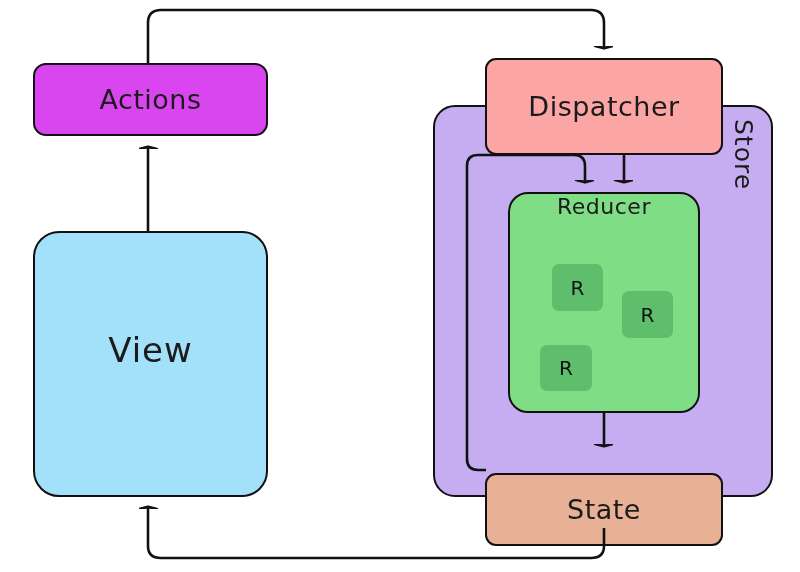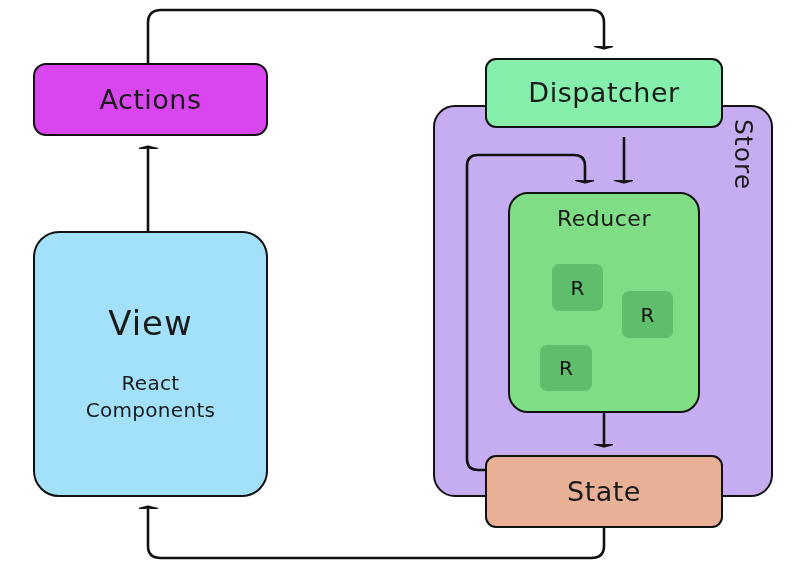--- a/index.html
+++ b/index.html
@@ -85,63 +85,62 @@
     color: #1b1b1b;
     writing-mode: vertical-rl;
     text-orientation: mixed;
     transform: rotate(0deg);
   }
   
   #dispatcher-node {
     left: 485px;
     top: 58px;
     width: 238px;
-    height: 70px;
+    height: 97px;
     border-radius: 11px;
-    background: #86efac;
+    background: #fca5a5;
     font-size: 27px;
     letter-spacing: 0.5px;
     z-index: 7;
   }
   
   #reducer-node {
     left: 508px;
     top: 192px;
     width: 192px;
     height: 221px;
     border-radius: 20px;
     background: #7FDE85;
     z-index: 5;
     justify-content: flex-start;
     align-items: center;
   }
   #reducer-title {
     font-size: 22px;
     letter-spacing: 0.5px;
-    margin-top: 12px;
   }
   .r-chip {
     position: absolute;
     background: #5FBE6B;
     border: none;
     border-radius: 7px;
     display: flex;
     align-items: center;
     justify-content: center;
     font-size: 20px;
     color: #111111;
     z-index: 6;
   }
   #r-chip-0 { left: 552px; top: 264px; width: 51px; height: 47px; }
   #r-chip-1 { left: 622px; top: 291px; width: 51px; height: 47px; }
   #r-chip-2 { left: 540px; top: 345px; width: 52px; height: 46px; }
   
   #state-node {
     left: 485px;
-    top: 455px;
+    top: 473px;
     width: 238px;
     height: 73px;
     border-radius: 11px;
     background: #E8B195;
     font-size: 27px;
     letter-spacing: 0.5px;
     z-index: 7;
   }
   
   svg.arrow-layer {
@@ -193,24 +192,20 @@
   <div id="r-chip-0" class="r-chip">R</div>
   <div id="r-chip-1" class="r-chip">R</div>
   <div id="r-chip-2" class="r-chip">R</div>
 
   <div id="actions-node" class="node">
     <span>Actions</span>
   </div>
 
   <div id="view-node" class="node">
     <span id="view-title">View</span>
-    <span id="view-subtitle">
-      <span>React</span><br>
-      <span>Components</span>
-    </span>
   </div>
 
   <div id="dispatcher-node" class="node">
     <span>Dispatcher</span>
   </div>
 
   <div id="state-node" class="node">
     <span>State</span>
   </div>
 

